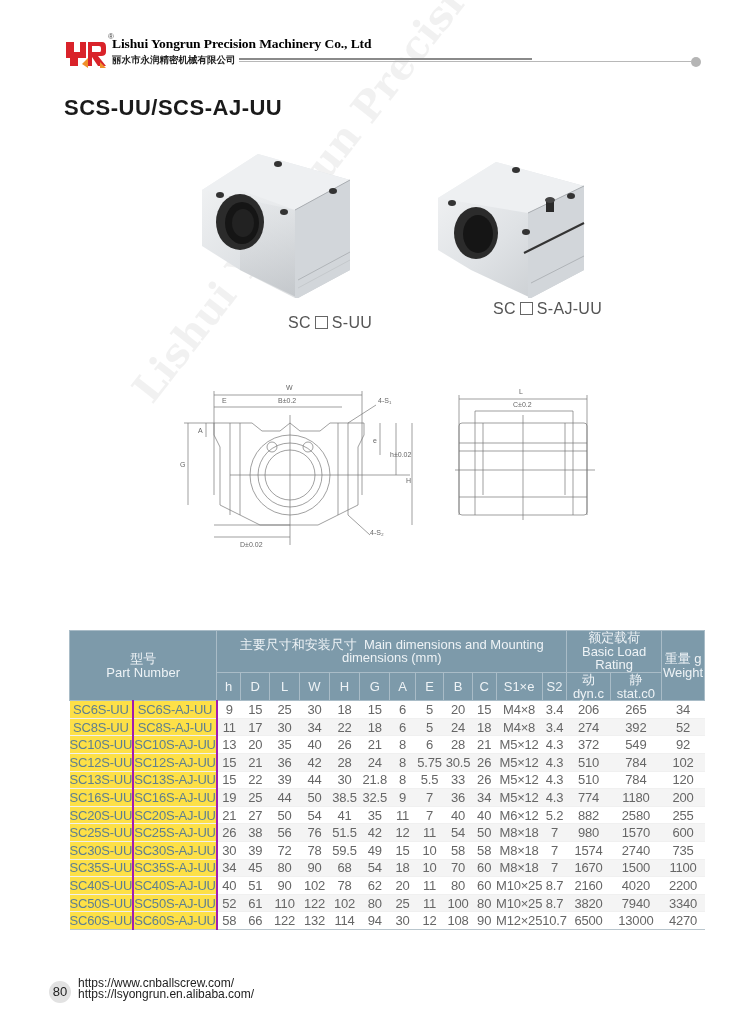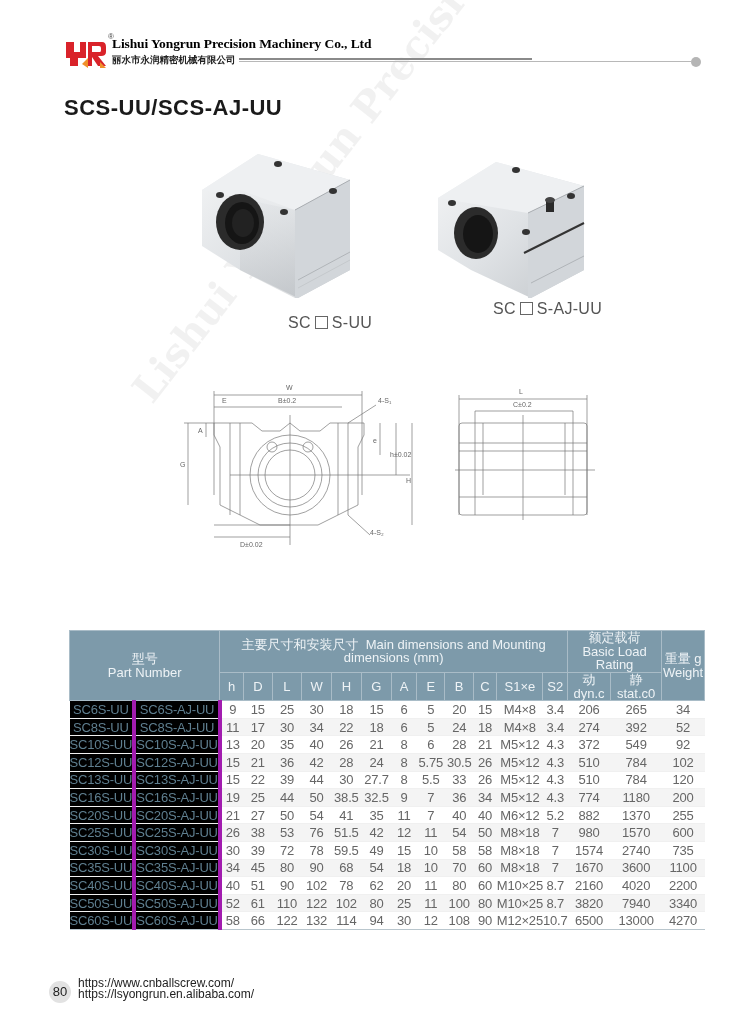--- a/index.html
+++ b/index.html
@@ -35,21 +35,21 @@
   
   .drawing { position: absolute; }
 
   
   .spec-table { position: absolute; left: 69px; top: 630px; width: 636px; border-collapse: collapse;
                 font-size: 13px; font-family: Liberation Sans, sans-serif; }
   .spec-table th { background: #7d9aaa; color: #eef3f6; font-weight: normal; text-align: center;
                    border: 1px solid #a9bcc7; padding: 0; line-height: 1.05; }
   .spec-table td { text-align: center; color: #666; height: 16.6px; padding: 0; border: none;
                    border-bottom: 1px solid #f0f0f0; white-space: nowrap; letter-spacing: -0.2px; }
-  .spec-table td.pn { background: #000000; color: #5f7f90; border-right: 4px solid #a21caf; }
+  .spec-table td.pn { background: #fde047; color: #5f7f90; border-right: 2px solid #a21caf; }
   .spec-table tbody tr:nth-child(even) td:not(.pn) { background: #f4f4f4; }
   .spec-table tbody tr:last-child td { border-bottom: 1px solid #b9c6cd; }
   .h-top { height: 27px; }
   .h-sub { height: 19px; }
 
   
   .page-num { position: absolute; left: 49px; top: 981px; width: 22px; height: 22px; border-radius: 50%;
               background: #e2e2e2; font-size: 13px; color: #222; text-align: center; line-height: 22px; }
   .links { position: absolute; left: 78px; top: 978px; font-size: 12px; color: #222; line-height: 11px; }
 </style>
@@ -303,21 +303,21 @@
         <td>102</td>
       </tr>
       <tr>
         <td class="pn">SC13S-UU</td>
         <td class="pn">SC13S-AJ-UU</td>
         <td>15</td>
         <td>22</td>
         <td>39</td>
         <td>44</td>
         <td>30</td>
-        <td>27.7</td>
+        <td>21.8</td>
         <td>8</td>
         <td>5.5</td>
         <td>33</td>
         <td>26</td>
         <td>M5×12</td>
         <td>4.3</td>
         <td>510</td>
         <td>784</td>
         <td>120</td>
       </tr>
@@ -349,29 +349,29 @@
         <td>54</td>
         <td>41</td>
         <td>35</td>
         <td>11</td>
         <td>7</td>
         <td>40</td>
         <td>40</td>
         <td>M6×12</td>
         <td>5.2</td>
         <td>882</td>
-        <td>1370</td>
+        <td>2580</td>
         <td>255</td>
       </tr>
       <tr>
         <td class="pn">SC25S-UU</td>
         <td class="pn">SC25S-AJ-UU</td>
         <td>26</td>
         <td>38</td>
-        <td>53</td>
+        <td>56</td>
         <td>76</td>
         <td>51.5</td>
         <td>42</td>
         <td>12</td>
         <td>11</td>
         <td>54</td>
         <td>50</td>
         <td>M8×18</td>
         <td>7</td>
         <td>980</td>
@@ -406,21 +406,21 @@
         <td>90</td>
         <td>68</td>
         <td>54</td>
         <td>18</td>
         <td>10</td>
         <td>70</td>
         <td>60</td>
         <td>M8×18</td>
         <td>7</td>
         <td>1670</td>
-        <td>3600</td>
+        <td>1500</td>
         <td>1100</td>
       </tr>
       <tr>
         <td class="pn">SC40S-UU</td>
         <td class="pn">SC40S-AJ-UU</td>
         <td>40</td>
         <td>51</td>
         <td>90</td>
         <td>102</td>
         <td>78</td>

